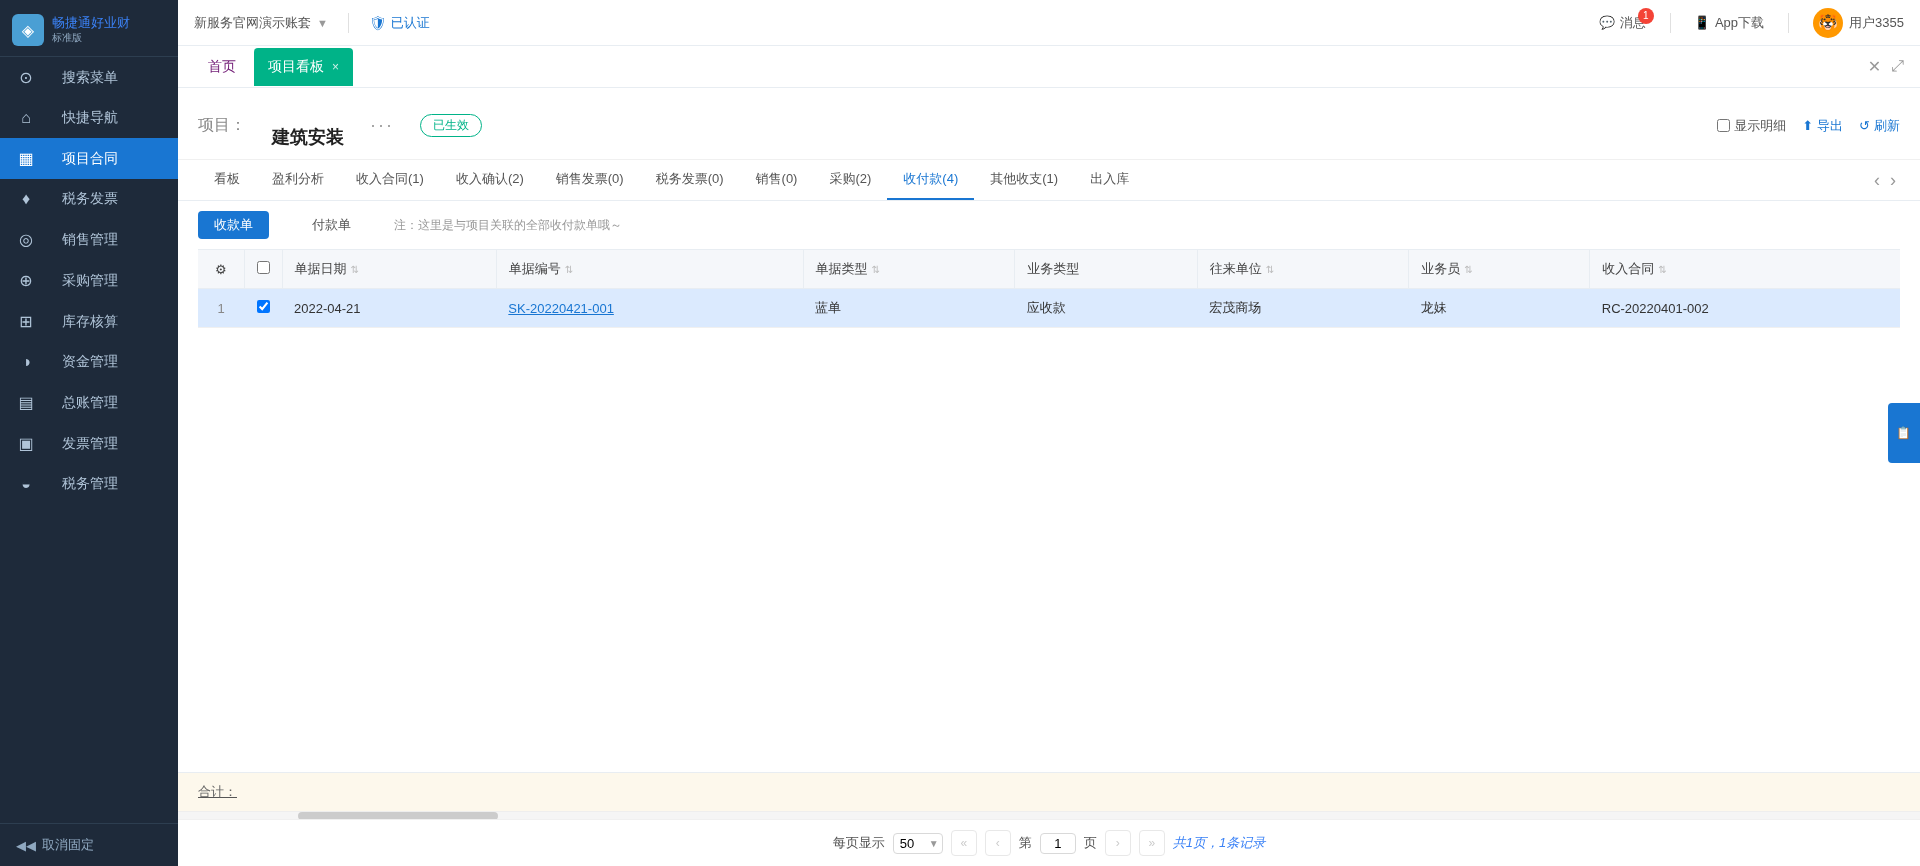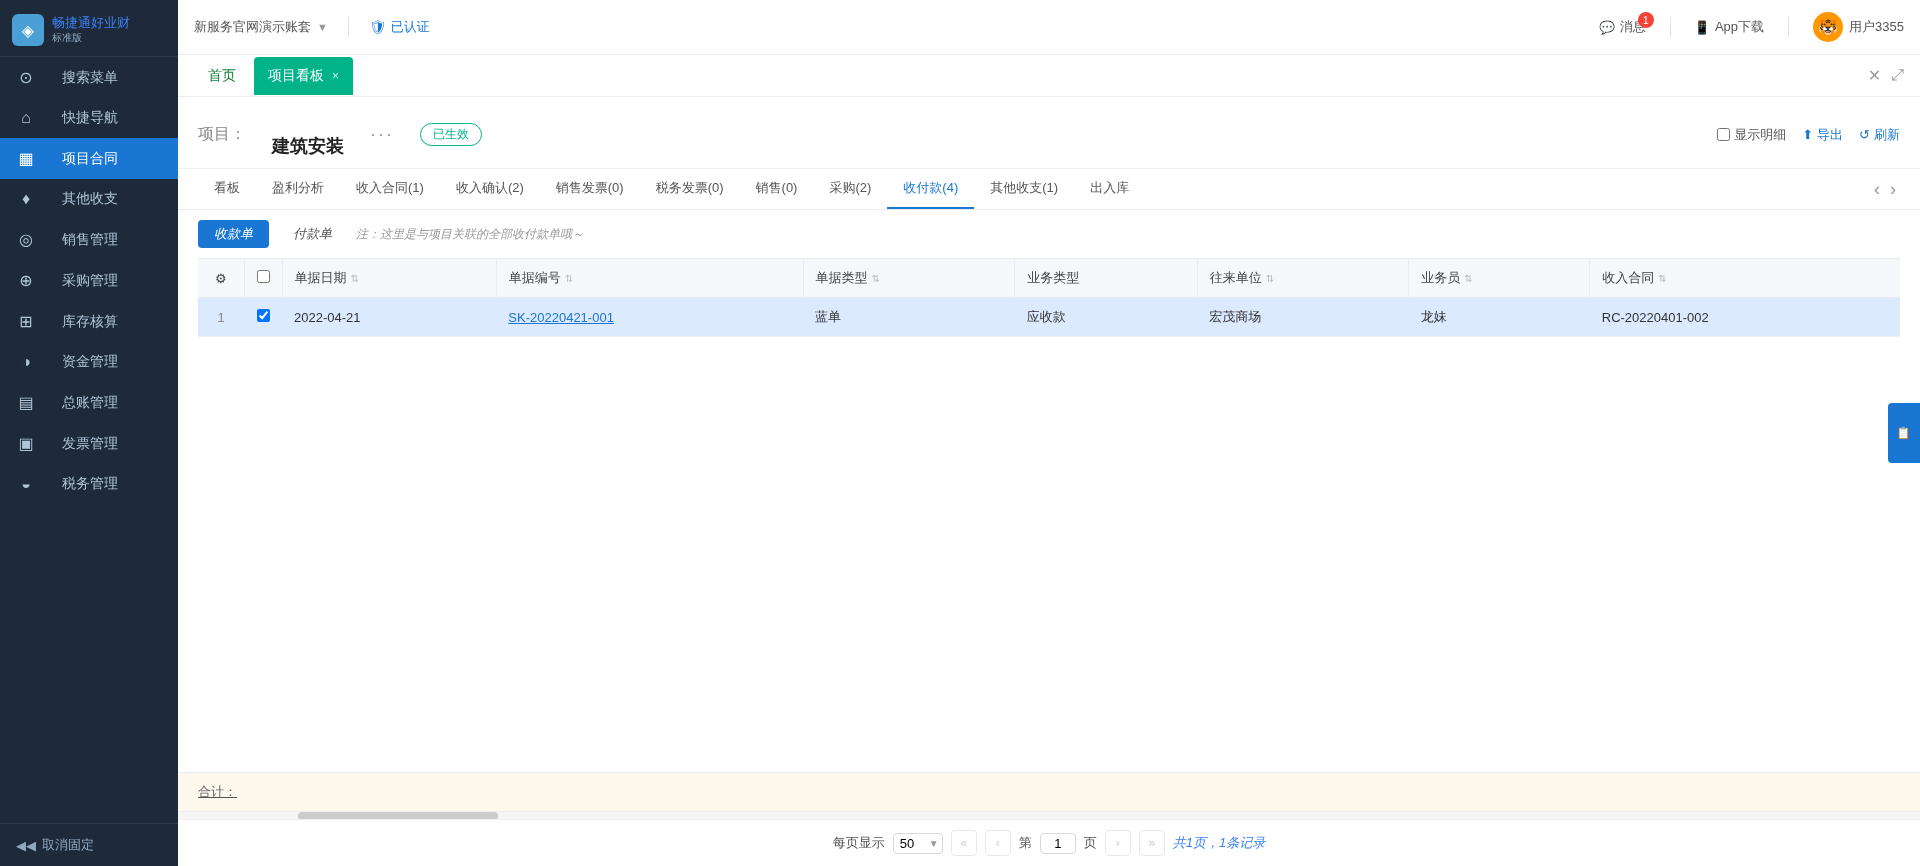--- a/index.html
+++ b/index.html
@@ -63,21 +63,21 @@
       flex: 1;
       display: flex;
       flex-direction: column;
       background: #f0f2f5;
       overflow: hidden;
     }
 
     
     .topbar {
       background: #fff;
-      height: 55px;
+      height: 46px;
       display: flex;
       align-items: center;
       padding: 0 16px;
       border-bottom: 1px solid #e8edf2;
       gap: 16px;
     }
     .topbar-account {
       display: flex;
       align-items: center;
       gap: 6px;
@@ -123,21 +123,21 @@
       background: #fff;
       display: flex;
       align-items: center;
       padding: 0 16px;
       height: 42px;
       border-bottom: 1px solid #e8edf2;
       gap: 4px;
     }
     .tab-home {
       padding: 6px 14px;
-      color: #15803d;
+      color: #701a75;
       cursor: pointer;
       font-size: 14px;
       border-radius: 4px 4px 0 0;
     }
     .tab-active {
       padding: 10px 14px;
       background: #00b388;
       color: #fff;
       cursor: pointer;
       font-size: 14px;
@@ -220,22 +220,21 @@
       display: flex;
       gap: 2px;
     }
     .nav-arrow-btn { cursor: pointer; color: #999; font-size: 18px; padding: 4px; }
 
     
     .sub-tabs {
       display: flex;
       align-items: center;
       padding: 10px 20px;
-      gap: 8px;
-      font-style: italic;
+      gap: 27px;
     }
     .sub-tab-active {
       background: #1976d2;
       color: #fff;
       padding: 5px 16px;
       border-radius: 4px;
       cursor: pointer;
       font-size: 13px;
     }
     .sub-tab {
@@ -403,21 +402,21 @@
     <div class="sidebar-item">
       <span class="sidebar-item-icon">⌂</span>
       <span class="sidebar-item-label">快捷导航</span>
     </div>
     <div class="sidebar-item active">
       <span class="sidebar-item-icon">▦</span>
       <span class="sidebar-item-label">项目合同</span>
     </div>
     <div class="sidebar-item">
       <span class="sidebar-item-icon">♦</span>
-      <span class="sidebar-item-label">其他收支</span>
+      <span class="sidebar-item-label">税务发票</span>
     </div>
     <div class="sidebar-item">
       <span class="sidebar-item-icon">◎</span>
       <span class="sidebar-item-label">销售管理</span>
     </div>
     <div class="sidebar-item">
       <span class="sidebar-item-icon">⊕</span>
       <span class="sidebar-item-label">采购管理</span>
     </div>
     <div class="sidebar-item">

